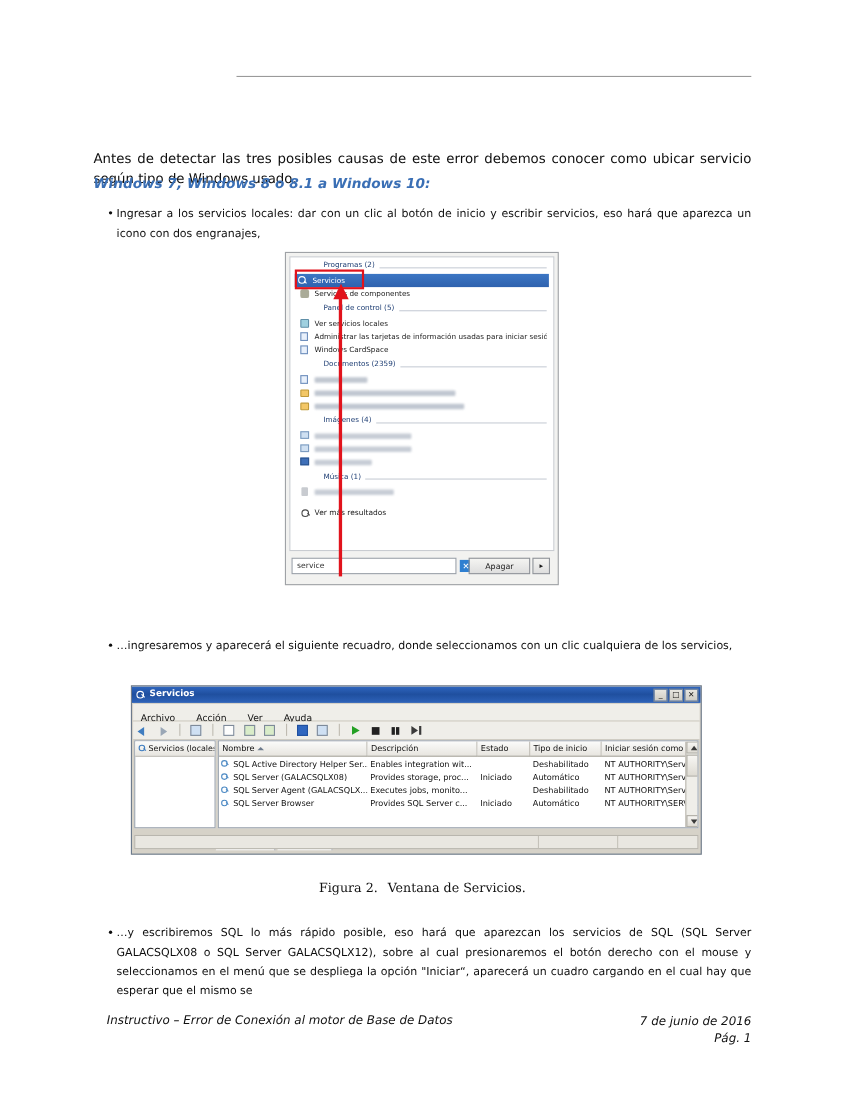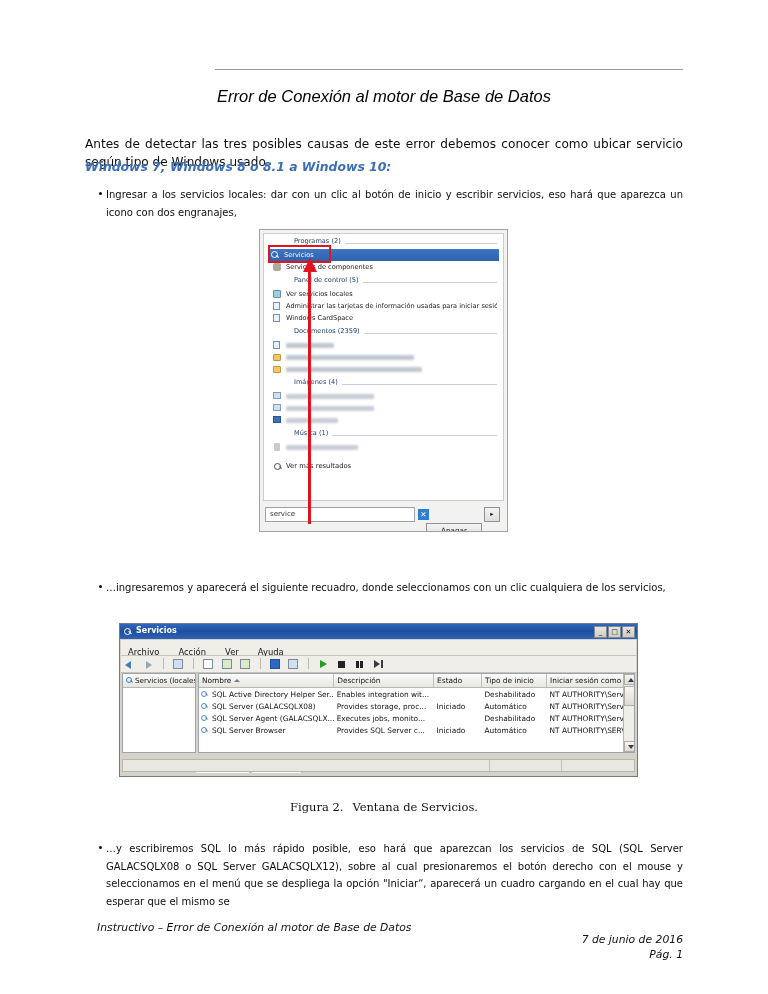--- a/index.html
+++ b/index.html
@@ -358,21 +358,21 @@
     width: 11px; height: 11px;
     background: #2f7fd0;
     color: #fff;
     font-size: 7.5px;
     line-height: 11px;
     text-align: center;
     font-weight: bold;
   }
   .apagar {
     position: absolute;
-    right: 22px; top: 19px;
+    right: 22px; top: 3px;
     width: 56px; height: 15px;
     background: linear-gradient(180deg,#f4f4f2 0%, #dedede 100%);
     border: 1px solid #8e9298;
     box-sizing: border-box;
     font-size: 7.2px;
     line-height: 13px;
     text-align: center;
     color: #1a1a1a;
   }
   .apagar-ar {
@@ -761,33 +761,32 @@
     font-style: italic;
     font-size: 10.8px;
     color: #111;
   }
   .footer .fl {
     position: absolute;
     left: 12px; top: 0;
   }
   .footer .fr {
     position: absolute;
-    right: 0; top: 11px;
+    right: 0; top: 0;
     text-align: right;
     line-height: 15px;
   }
 </style>
 </head>
 <body>
 
 <div class="page">
 
   <div class="header-rule"></div>
 
-  <div class="doc-title">Error de Conexión al motor de Base de Datos</div>
 
   <div class="para intro">Antes de detectar las tres posibles causas de este error debemos conocer como ubicar servicio según tipo de Windows usado.</div>
 
   <div class="blue-head">Windows 7, Windows 8 o 8.1 a Windows 10:</div>
 
   <div class="bullet" id="bullet1">
     <span class="dot"></span>
     <span class="btxt">Ingresar a los servicios locales: dar con un clic al botón de inicio y escribir servicios, eso hará que aparezca un icono con dos engranajes,</span>
   </div>
 

